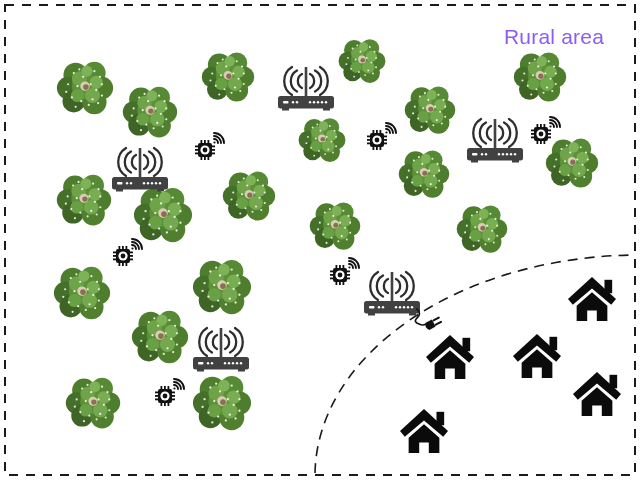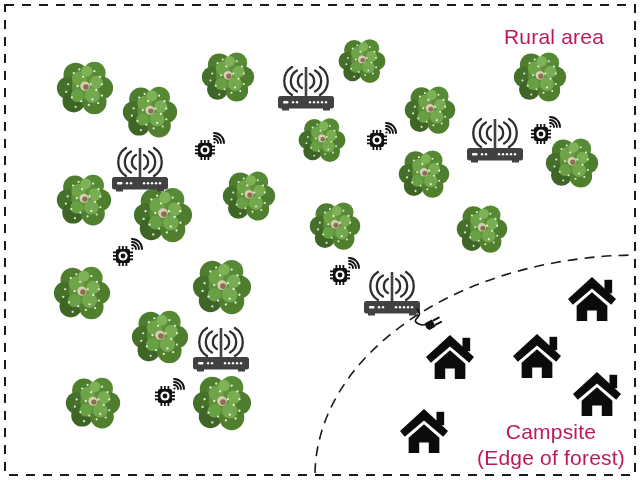--- a/index.html
+++ b/index.html
@@ -7,21 +7,21 @@
     position:relative;
     width:640px;height:480px;
     background:#ffffff;
     overflow:hidden;
     font-family:"Liberation Sans", sans-serif;
   }
   .stage svg{position:absolute;left:0;top:0;}
   .map-label{
     position:absolute;
     transform:translate(-50%,-50%);
-    color:#be185d;
+    color:#8b5cf6;
     font-size:21px;
     letter-spacing:0.2px;
     white-space:nowrap;
     text-align:center;
   }
   #label-rural{left:554px;top:37px;}
   #label-campsite{left:551px;top:445px;line-height:26px;}
 </style>
 </head>
 <body>
@@ -177,17 +177,13 @@
         <use href="#sym-house" xlink:href="#sym-house" x="565" y="275" width="54" height="48"></use>
         <use href="#sym-house" xlink:href="#sym-house" x="423" y="333" width="54" height="48"></use>
         <use href="#sym-house" xlink:href="#sym-house" x="510" y="332" width="54" height="48"></use>
         <use href="#sym-house" xlink:href="#sym-house" x="570" y="370" width="54" height="48"></use>
         <use href="#sym-house" xlink:href="#sym-house" x="397" y="407" width="54" height="48"></use>
       </g>
   </svg>
 
   <div class="map-label" id="label-rural">Rural area</div>
 
-  <div class="map-label" id="label-campsite">
-    <div>Campsite</div>
-    <div>(Edge of forest)</div>
-  </div>
 </div>
 
 </body></html>

